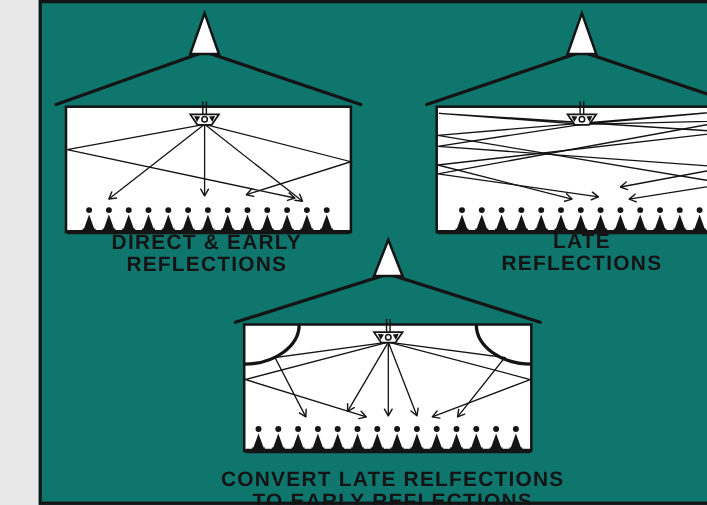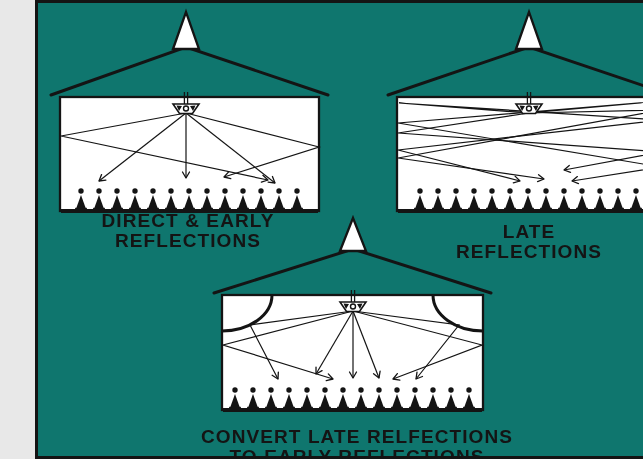--- a/index.html
+++ b/index.html
@@ -300,21 +300,21 @@
             <rect x="-5.9" y="-2.2" width="11.8" height="2.2" fill="#141414"></rect>
           </g>
         </g>
       </g>
     </svg>
 
   <div class="caption" id="cap-0" style="left: 153px; top: 211px;">
     <div class="cap-line">DIRECT &amp; EARLY</div>
     <div class="cap-line">REFLECTIONS</div>
   </div>
-  <div class="caption" id="cap-1" style="left: 494px; top: 222px;">
+  <div class="caption" id="cap-1" style="left: 494px; top: 210px;">
     <div class="cap-line">LATE</div>
     <div class="cap-line">REFLECTIONS</div>
   </div>
   <div class="caption" id="cap-2" style="left: 322px; top: 427px;">
     <div class="cap-line">CONVERT LATE RELFECTIONS</div>
     <div class="cap-line">TO EARLY REFLECTIONS</div>
   </div>
 </div>
 
 </body></html>

